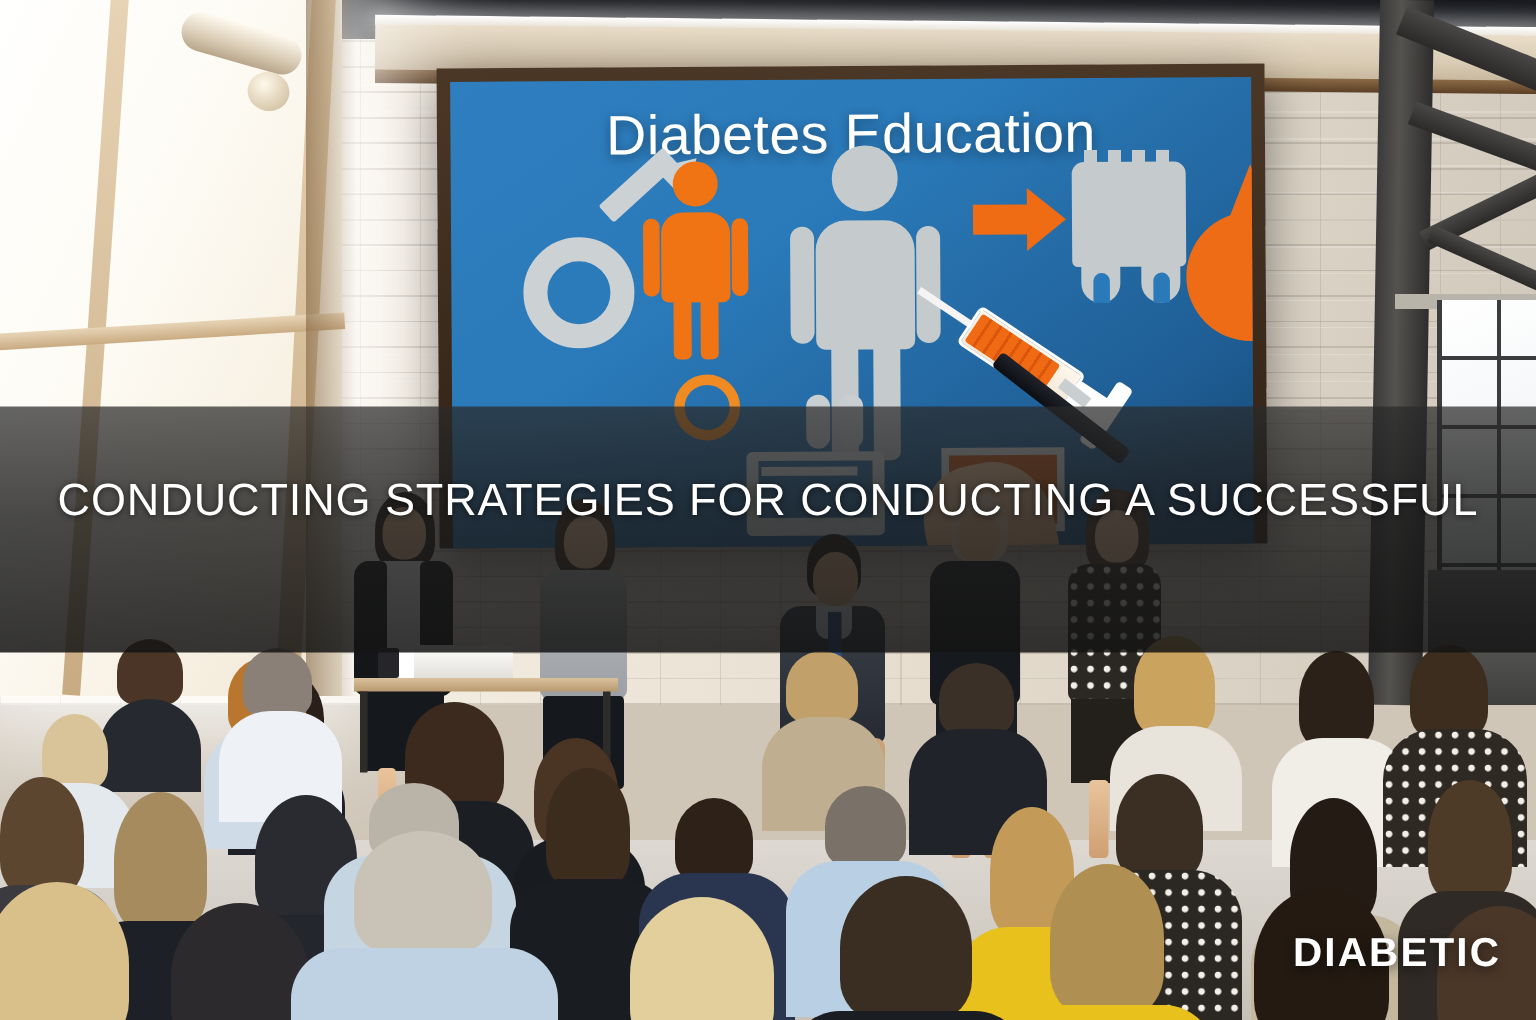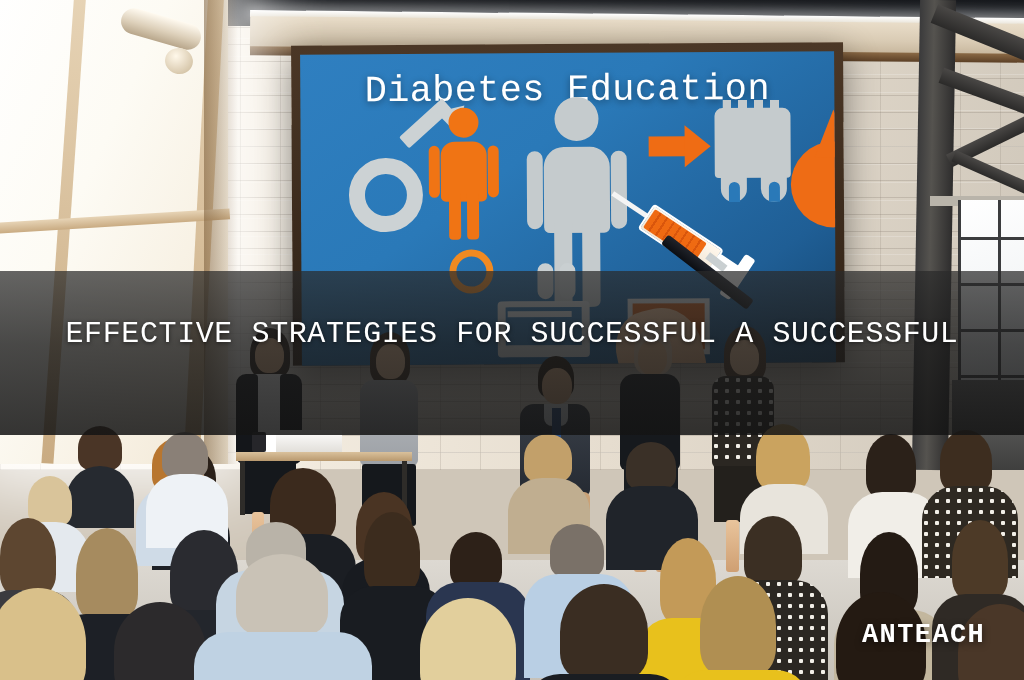--- a/index.html
+++ b/index.html
@@ -1,19 +1,19 @@
 <!DOCTYPE html>
 <html><head>
 <meta charset="utf-8">
 <style>
   * { margin:0; padding:0; box-sizing:border-box; }
   html,body { width:1024px; height:680px; overflow:hidden; background:#111; }
   body { font-family:"Liberation Sans", sans-serif; }
 
-  .stage { position:relative; width:1024px; height:680px; overflow:hidden;font-family:Liberation Mono, monospace; }
+  .stage { position:relative; width:1024px; height:680px; overflow:hidden; }
 
   
   .room { position:absolute; inset:0; background:#cfc6b8; }
 
   
   .brick-wall{
     position:absolute; left:0; top:0; width:1024px; height:470px;
     background:
       repeating-linear-gradient(0deg, rgba(140,130,118,.30) 0 1px, rgba(0,0,0,0) 1px 17px),
       repeating-linear-gradient(90deg, rgba(140,130,118,.22) 0 1px, rgba(0,0,0,0) 1px 40px),
@@ -599,18 +599,18 @@
 
     </div>
     <div class="aud" style="left:958px; top:184px;">
       <div class="a-hair" style="left:0;top:0;width:84px;height:96px;background:#4a3728;"></div>
 
     </div>
   </div>
 
   <div class="band"></div>
   <div class="title-wrap">
-    <div class="title-line1">EFFECTIVE STRATEGIES FOR SUCCESSFUL A SUCCESSFUL</div>
-  </div>
-
-  <div class="watermark">ANTEACH</div>
+    <div class="title-line1">CONDUCTING STRATEGIES FOR CONDUCTING A SUCCESSFUL</div>
+  </div>
+
+  <div class="watermark">DIABETIC</div>
 
 </div>
 
 </body></html>

